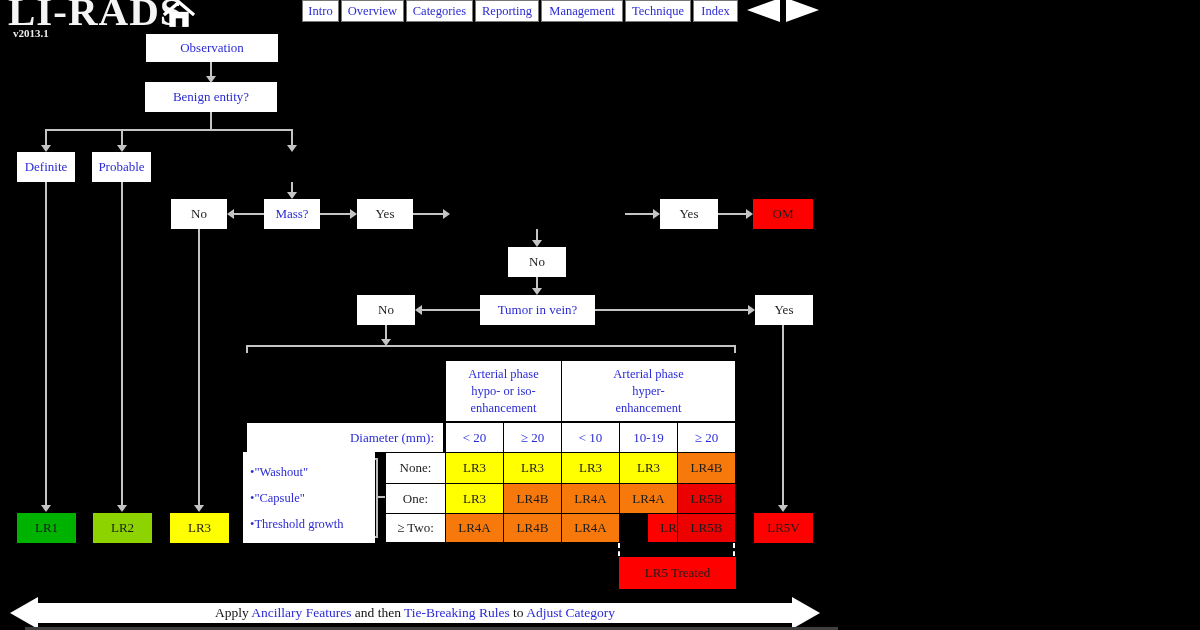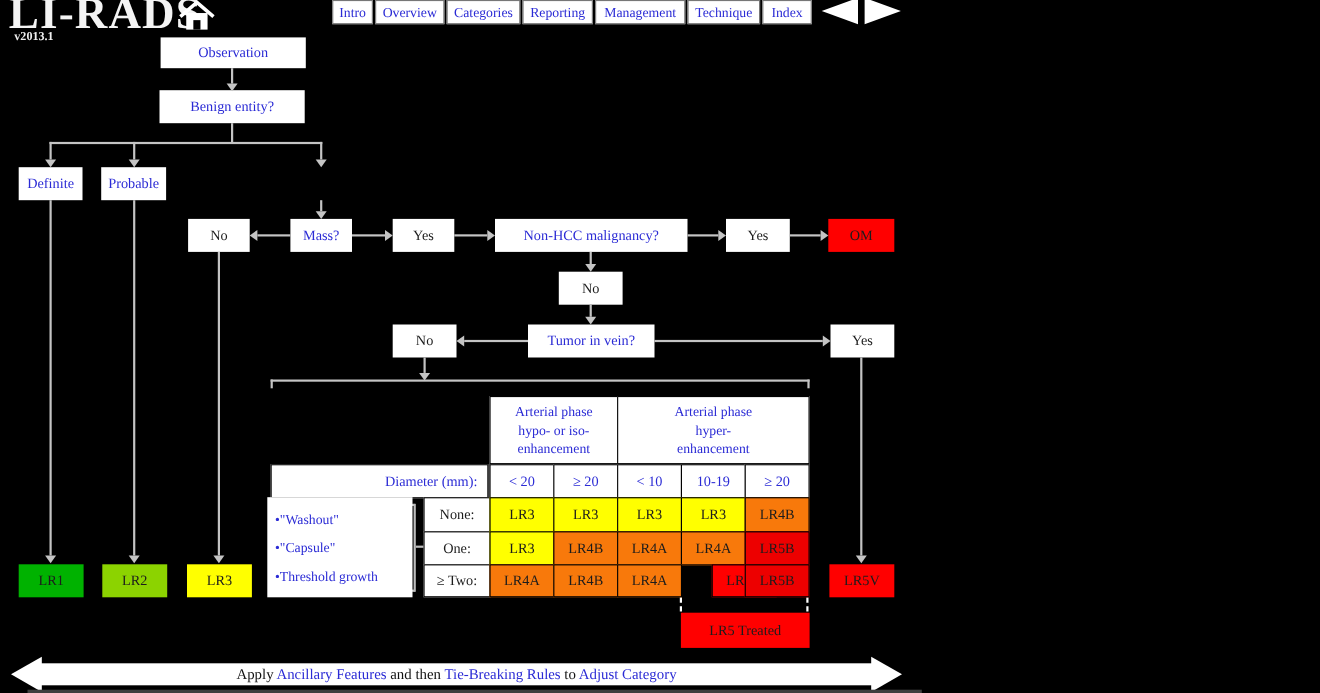--- a/index.html
+++ b/index.html
@@ -75,21 +75,20 @@
   <div class="navtri back" style="left:747px"></div>
   <div class="navtri fwd" style="left:786px"></div>
 
   <div class="box blue" style="left:146px;top:34px;width:132px;height:28px">Observation</div>
   <div class="box blue" style="left:145px;top:82px;width:132px;height:30px">Benign entity?</div>
   <div class="box blue" style="left:17px;top:152px;width:58px;height:30px">Definite</div>
   <div class="box blue" style="left:92px;top:152px;width:59px;height:30px">Probable</div>
   <div class="box" style="left:171px;top:199px;width:56px;height:30px">No</div>
   <div class="box blue" style="left:264px;top:199px;width:56px;height:30px">Mass?</div>
   <div class="box" style="left:357px;top:199px;width:56px;height:30px">Yes</div>
-  <div class="box blue" style="left:450px;top:199px;width:175px;height:30px">Non-HCC malignancy?</div>
   <div class="box" style="left:660px;top:199px;width:58px;height:30px">Yes</div>
   <div class="chip" style="left: 753px; top: 199px; width: 60px; height: 30px; background-color: rgb(255, 0, 0);">OM</div>
   <div class="box" style="left:508px;top:247px;width:58px;height:30px">No</div>
   <div class="box" style="left:357px;top:295px;width:58px;height:30px">No</div>
   <div class="box blue" style="left:480px;top:295px;width:115px;height:30px">Tumor in vein?</div>
   <div class="box" style="left:755px;top:295px;width:58px;height:30px">Yes</div>
 
   <div class="chip" style="left: 17px; top: 513px; width: 59px; height: 30px; background-color: rgb(0, 178, 0);">LR1</div>
   <div class="chip" style="left: 93px; top: 513px; width: 59px; height: 30px; background-color: rgb(140, 211, 0);">LR2</div>
   <div class="chip" style="left: 170px; top: 513px; width: 59px; height: 30px; background-color: rgb(255, 255, 0);">LR3</div>

